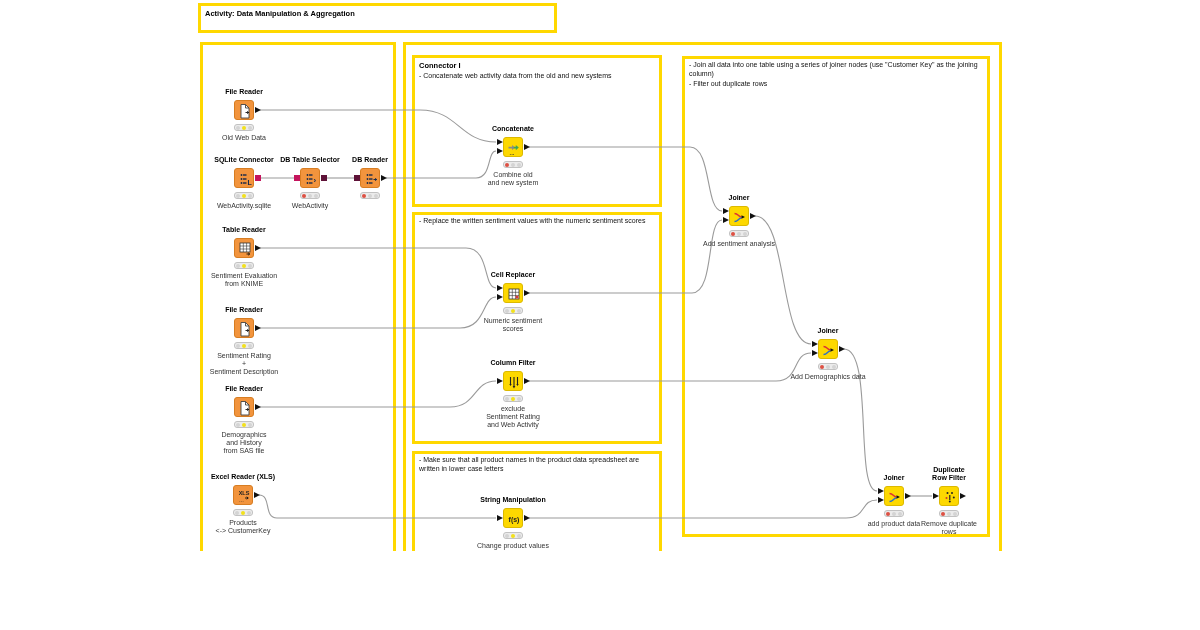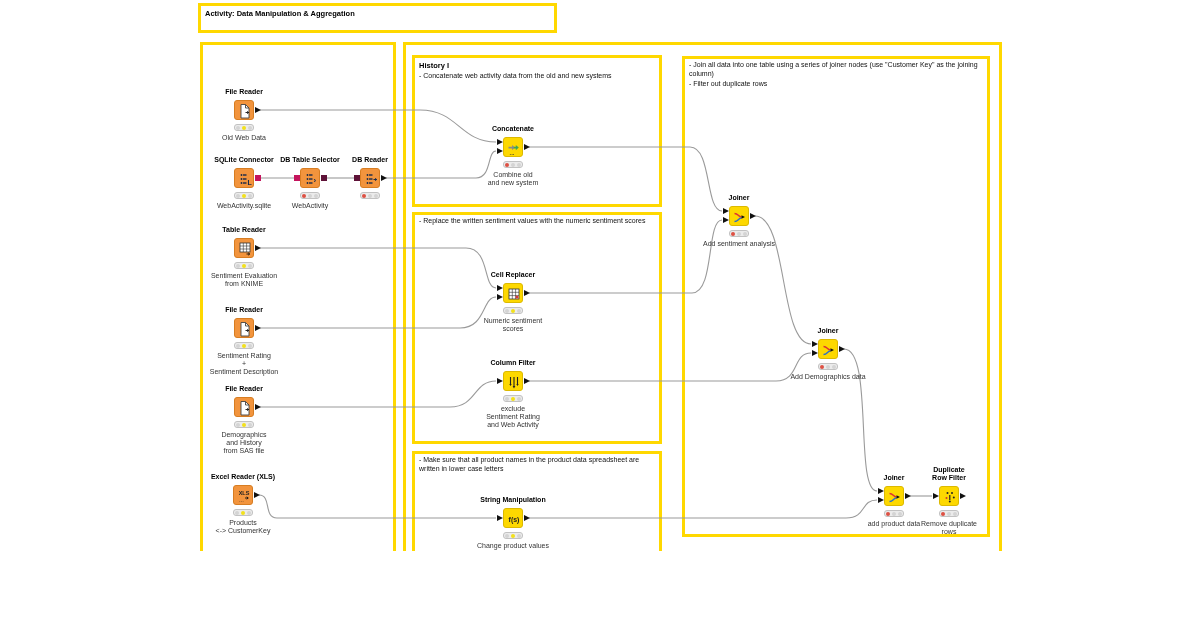--- a/index.html
+++ b/index.html
@@ -32,21 +32,21 @@
 <body>
 
 <div id="canvas">
   <div id="annotations">
       <div class="anno" style="left: 198px; top: 3px; width: 359px; height: 30px; border-color: rgb(255, 216, 0);">
         <div class="anno-header">Activity: Data Manipulation &amp; Aggregation</div>
       </div>
       <div class="anno" style="left: 200px; top: 42px; width: 196px; height: 585px; border-color: rgb(255, 216, 0);"></div>
       <div class="anno" style="left: 403px; top: 42px; width: 599px; height: 585px; border-color: rgb(255, 216, 0);"></div>
       <div class="anno" style="left: 412px; top: 55px; width: 250px; height: 152px; border-color: rgb(255, 216, 0);">
-        <div class="anno-header">History I</div>
+        <div class="anno-header">Connector I</div>
         <div class="anno-line">- Concatenate web activity data from the old and new systems</div>
       </div>
       <div class="anno" style="left: 412px; top: 212px; width: 250px; height: 232px; border-color: rgb(255, 216, 0);">
         <div class="anno-line">- Replace the written sentiment values with the numeric sentiment scores</div>
       </div>
       <div class="anno" style="left: 412px; top: 451px; width: 250px; height: 162px; border-color: rgb(255, 216, 0);">
         <div class="anno-line">- Make sure that all product names in the product data spreadsheet are written in lower case letters</div>
       </div>
       <div class="anno" style="left: 682px; top: 56px; width: 308px; height: 481px; border-color: rgb(255, 216, 0);">
         <div class="anno-line">- Join all data into one table using a series of joiner nodes (use "Customer Key" as the joining column)</div>

